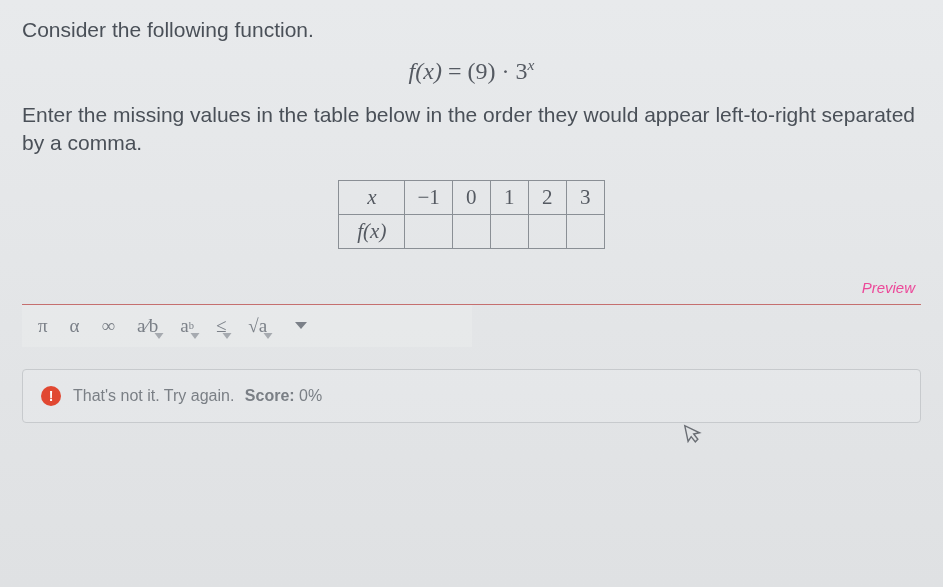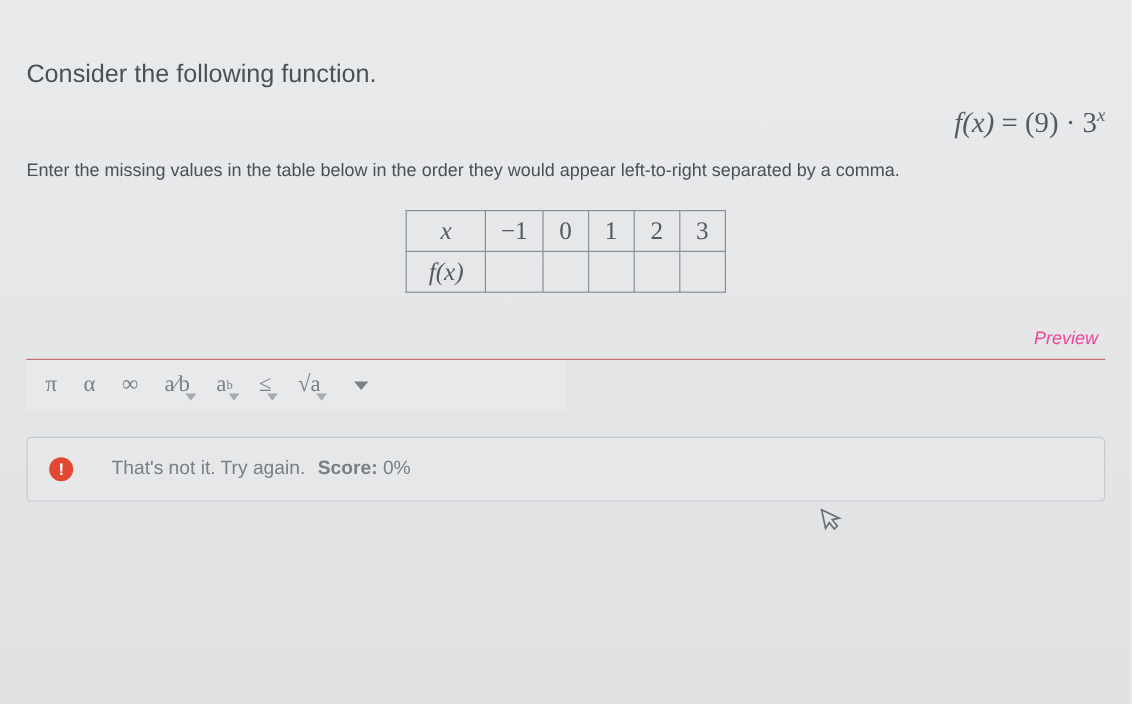--- a/index.html
+++ b/index.html
@@ -6,25 +6,25 @@
   body {
     width: 943px;
     height: 587px;
     background: linear-gradient(to bottom, #e8eaec 0%, #dfe1e3 100%);
     font-family: Arial, Helvetica, sans-serif;
     color: #4a5058;
     padding: 18px 22px 0 22px;
     overflow: hidden;
     position: relative;
   }
-  .intro { font-size: 21px; margin-bottom: 14px; margin-top: 32px; }
-  .formula { text-align: right; font-size: 24px; font-family: 'Times New Roman', serif; color: #555a62; margin-bottom: 16px; }
+  .intro { font-size: 21px; margin-bottom: 14px; }
+  .formula { text-align: center; font-size: 24px; font-family: 'Times New Roman', serif; color: #555a62; margin-bottom: 16px; }
   .formula .fx { font-style: italic; }
   .formula sup { font-size: 0.65em; font-style: italic; }
-  .instr { font-size: 15px; line-height: 1.35; margin-bottom: 22px; }
+  .instr { font-size: 21px; line-height: 1.35; margin-bottom: 22px; }
   .table-wrap { text-align: center; margin-bottom: 30px; }
   table.vals { border-collapse: collapse; margin: 0 auto; font-family: 'Times New Roman', serif; font-size: 21px; color: #555a62; }
   table.vals td { border: 1px solid #8a8f95; padding: 4px 12px; min-width: 38px; text-align: center; }
   table.vals td.head { font-style: italic; padding: 4px 18px; }
   .preview { text-align: right; font-size: 15px; color: #ec4899; font-style: italic; padding-right: 6px; margin-bottom: 8px; }
 
   .editor-area { margin-bottom: 22px; }
   .thin-red { height: 1px; background: #c56f6f; margin-bottom: 0; }
   .toolbar {
     display: flex; align-items: center; gap: 22px;
@@ -47,21 +47,21 @@
     display: flex; align-items: center; gap: 12px;
     position: relative;
   }
   .err-icon {
     width: 20px; height: 20px; border-radius: 50%;
     background: #e14832; color: #fff; font-weight: bold;
     display: inline-flex; align-items: center; justify-content: center;
     font-size: 14px;
     flex-shrink: 0;
   }
-  .feedback-text { font-size: 16px; color: #7a7f85; margin-left: 20px; }
+  .feedback-text { font-size: 16px; color: #7a7f85; }
   .scorelab { font-weight: 600; margin-left: 6px; }
 
   .cursor-arrow {
     position: absolute;
     right: 240px;
     bottom: 138px;
     font-size: 20px;
     color: #6a6e74;
     transform: rotate(-12deg);
   }

